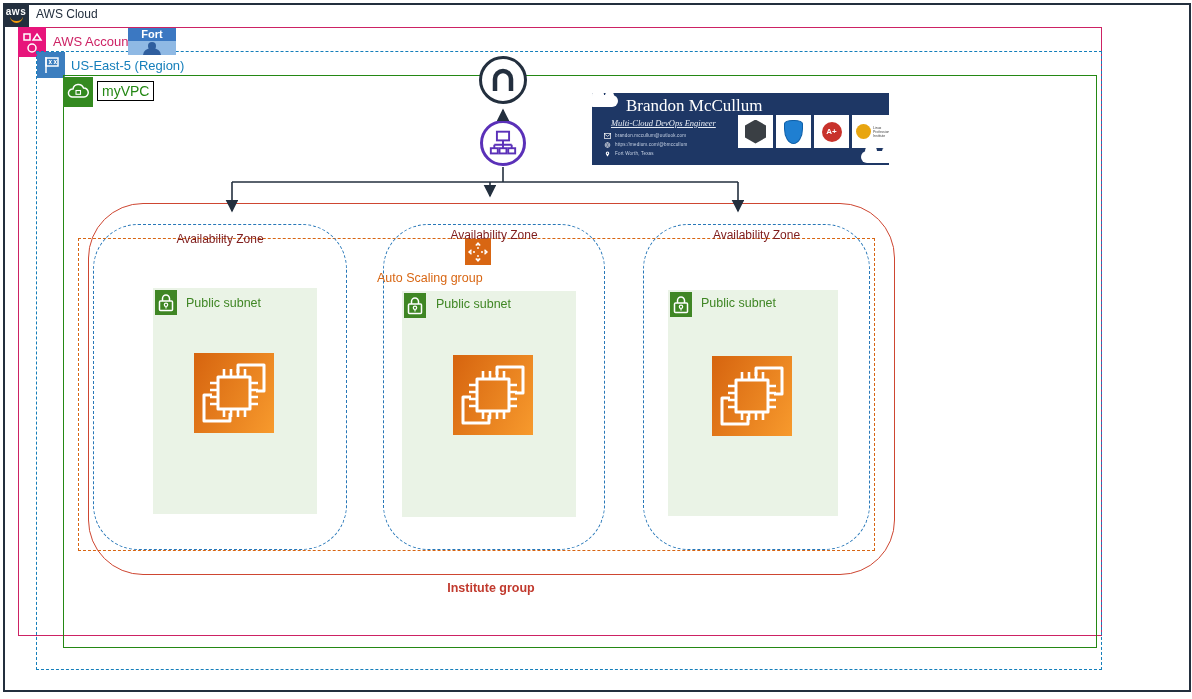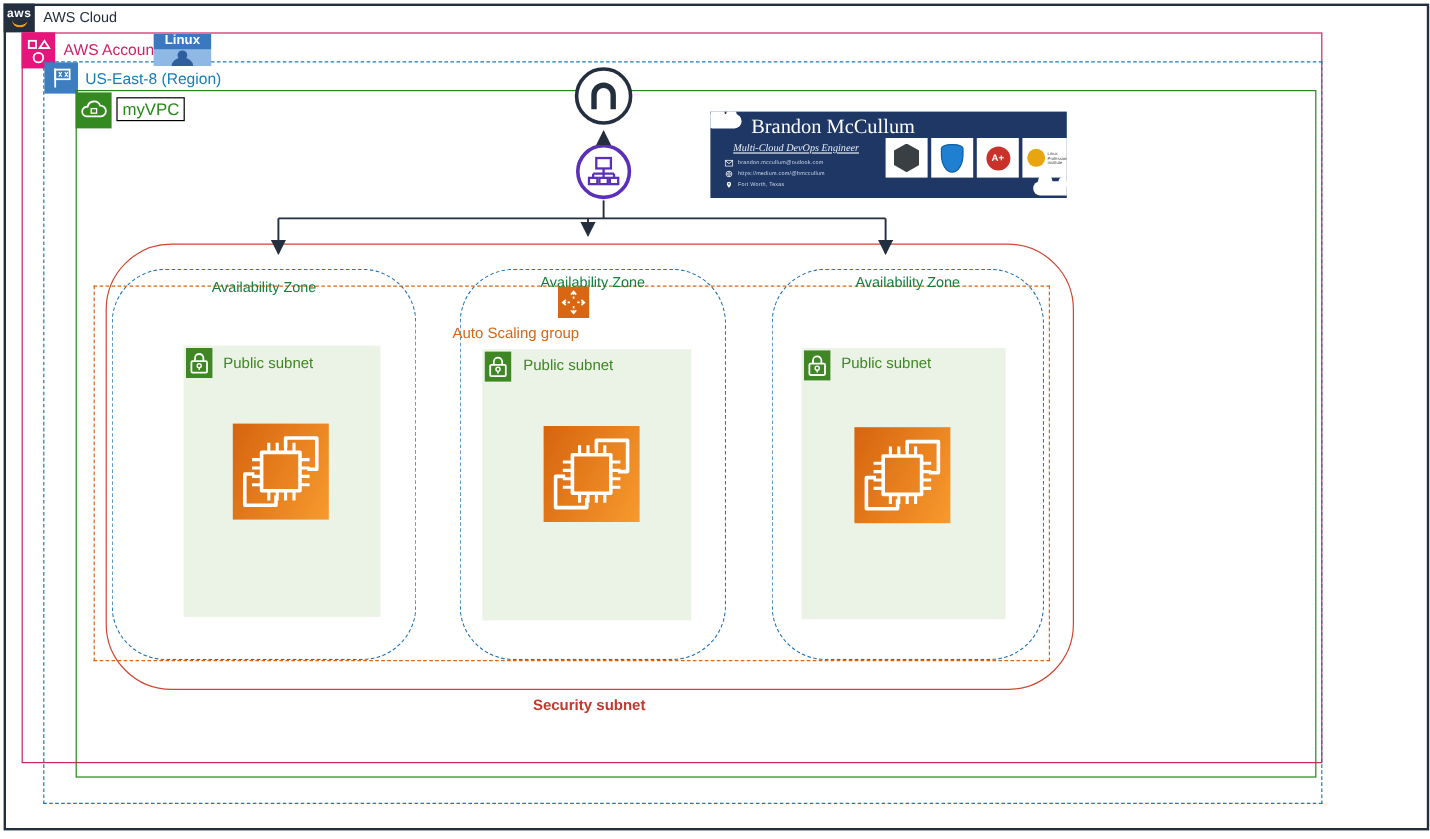--- a/index.html
+++ b/index.html
@@ -25,21 +25,21 @@
 
   .icon-tile{display:flex;align-items:center;justify-content:center;}
 
   .user-tile{background:#8FB9E4;overflow:hidden;}
   .user-tile .band{background:#3B78C2;color:#fff;font-weight:bold;font-size:11px;text-align:center;height:13px;line-height:13px;}
 
   .node-circle{border-radius:50%;background:#fff;display:flex;align-items:center;justify-content:center;}
 
   .vpc-name{border:1px solid #000;color:#248814;font-size:14px;padding:1px 4px;background:transparent;}
 
-  .az-label{position:absolute;top:3px;left:0;right:0;text-align:center;color:#15803d;font-size:12px;}
+  .az-label{position:absolute;top:3px;left:0;right:0;text-align:center;color:#7f1d1d;font-size:12px;}
 
   
   .banner{background:#1E3765;color:#fff;overflow:hidden;}
   .banner .nm{position:absolute;left:16px;top:3px;font-family:"Liberation Serif",serif;font-size:17px;color:#fff;margin-left:18px;}
   .banner .role{position:absolute;left:19px;top:25px;font-family:"Liberation Serif",serif;font-style:italic;font-size:8.5px;color:#E8EDF5;text-decoration:underline;}
   .banner .contacts{position:absolute;left:12px;top:38px;}
   .banner .crow{display:flex;align-items:center;height:9px;}
   .banner .crow .ci{width:7px;height:6px;margin-right:4px;flex:none;}
   .banner .crow .ct{font-size:4.5px;color:#C9D4E6;letter-spacing:0.2px;}
   .badges{position:absolute;left:146px;top:22px;display:flex;gap:3px;align-items:center;}
@@ -76,33 +76,33 @@
   <div class="lbl" style="left:53px;top:34px;font-size:13px;color:#CD2264;">AWS Account</div>
 
   <div class="box region-border" style="left:36px;top:51px;width:1064px;height:617px;"></div>
   <div class="abs icon-tile" style="left:37px;top:52px;width:28px;height:26px;background:#3C7EBF;">
     <svg width="28" height="26" viewBox="0 0 28 26" fill="none" stroke="#fff" stroke-width="1.5">
       <path d="M9 21 V5"></path>
       <rect x="9" y="6" width="12" height="8"></rect>
       <path d="M12 8 l2.5 4 M14.5 8 l-2.5 4 M17 8 l2.5 4 M19.5 8 l-2.5 4" stroke-width="1"></path>
     </svg>
   </div>
-  <div class="lbl" style="left:71px;top:58px;font-size:13px;color:#147EBA;">US-East-8 (Region)</div>
+  <div class="lbl" style="left:71px;top:58px;font-size:13px;color:#147EBA;">US-East-5 (Region)</div>
 
   <div class="box vpc-border" style="left:63px;top:75px;width:1032px;height:571px;"></div>
   <div class="abs icon-tile" style="left:63px;top:77px;width:30px;height:30px;background:#348A20;">
     <svg width="30" height="30" viewBox="0 0 30 30" fill="none" stroke="#fff" stroke-width="1.5">
       <path d="M9 20 a4 4 0 1 1 1 -8 a5.5 5.5 0 0 1 10.5 -1 a4 4 0 0 1 .5 9 z"></path>
       <rect x="13" y="13.5" width="4.5" height="3.8" stroke-width="1.1"></rect>
     </svg>
   </div>
   <div class="abs vpc-name" style="left:97px;top:81px;"><span>myVPC</span></div>
 
   <div class="box sg-border" style="left:88px;top:203px;width:805px;height:370px;"></div>
-  <div class="lbl" style="left:391px;top:581px;width:200px;text-align:center;font-size:12.5px;font-weight:bold;color:#C13A2E;">Security subnet</div>
+  <div class="lbl" style="left:391px;top:581px;width:200px;text-align:center;font-size:12.5px;font-weight:bold;color:#C13A2E;">Institute group</div>
 
   <div class="box asg-border" style="left:78px;top:238px;width:795px;height:311px;"></div>
 
   <div class="box az-border" style="left:93px;top:224px;width:252px;height:324px;">
     <div class="az-label" style="top:7px;">Availability Zone</div>
   </div>
   <div class="box az-border" style="left:383px;top:224px;width:220px;height:324px;">
     <div class="az-label">Availability Zone</div>
   </div>
   <div class="box az-border" style="left:643px;top:224px;width:225px;height:324px;">
@@ -192,21 +192,21 @@
     <svg width="40" height="40" viewBox="0 0 46 46" fill="none" stroke="#5A30B8" stroke-width="2.2">
       <rect x="16" y="10" width="14" height="10"></rect>
       <path d="M23 20 V25 M13 25 H33 M13 25 V29 M23 25 V29 M33 25 V29"></path>
       <rect x="9" y="29" width="8" height="6"></rect>
         <rect x="19" y="29" width="8" height="6"></rect>
         <rect x="29" y="29" width="8" height="6"></rect>
     </svg>
   </div>
 
   <div class="abs user-tile" style="left:128px;top:28px;width:48px;height:27px;">
-    <div class="band">Linux</div>
+    <div class="band">Fort</div>
     <svg width="48" height="14" viewBox="0 0 48 14">
       <circle cx="24" cy="5" r="4" fill="#2F5E9E"></circle>
       <path d="M15 14 a9 7 0 0 1 18 0 z" fill="#2F5E9E"></path>
     </svg>
   </div>
 
   <div class="abs banner" style="left:592px;top:93px;width:297px;height:72px;">
     <div class="cloud-puff" style="left:-4px;top:2px;width:30px;height:12px;"></div>
     <div class="cloud-puff" style="right:-6px;top:58px;width:34px;height:12px;"></div>
     <div class="nm">Brandon McCullum</div>

